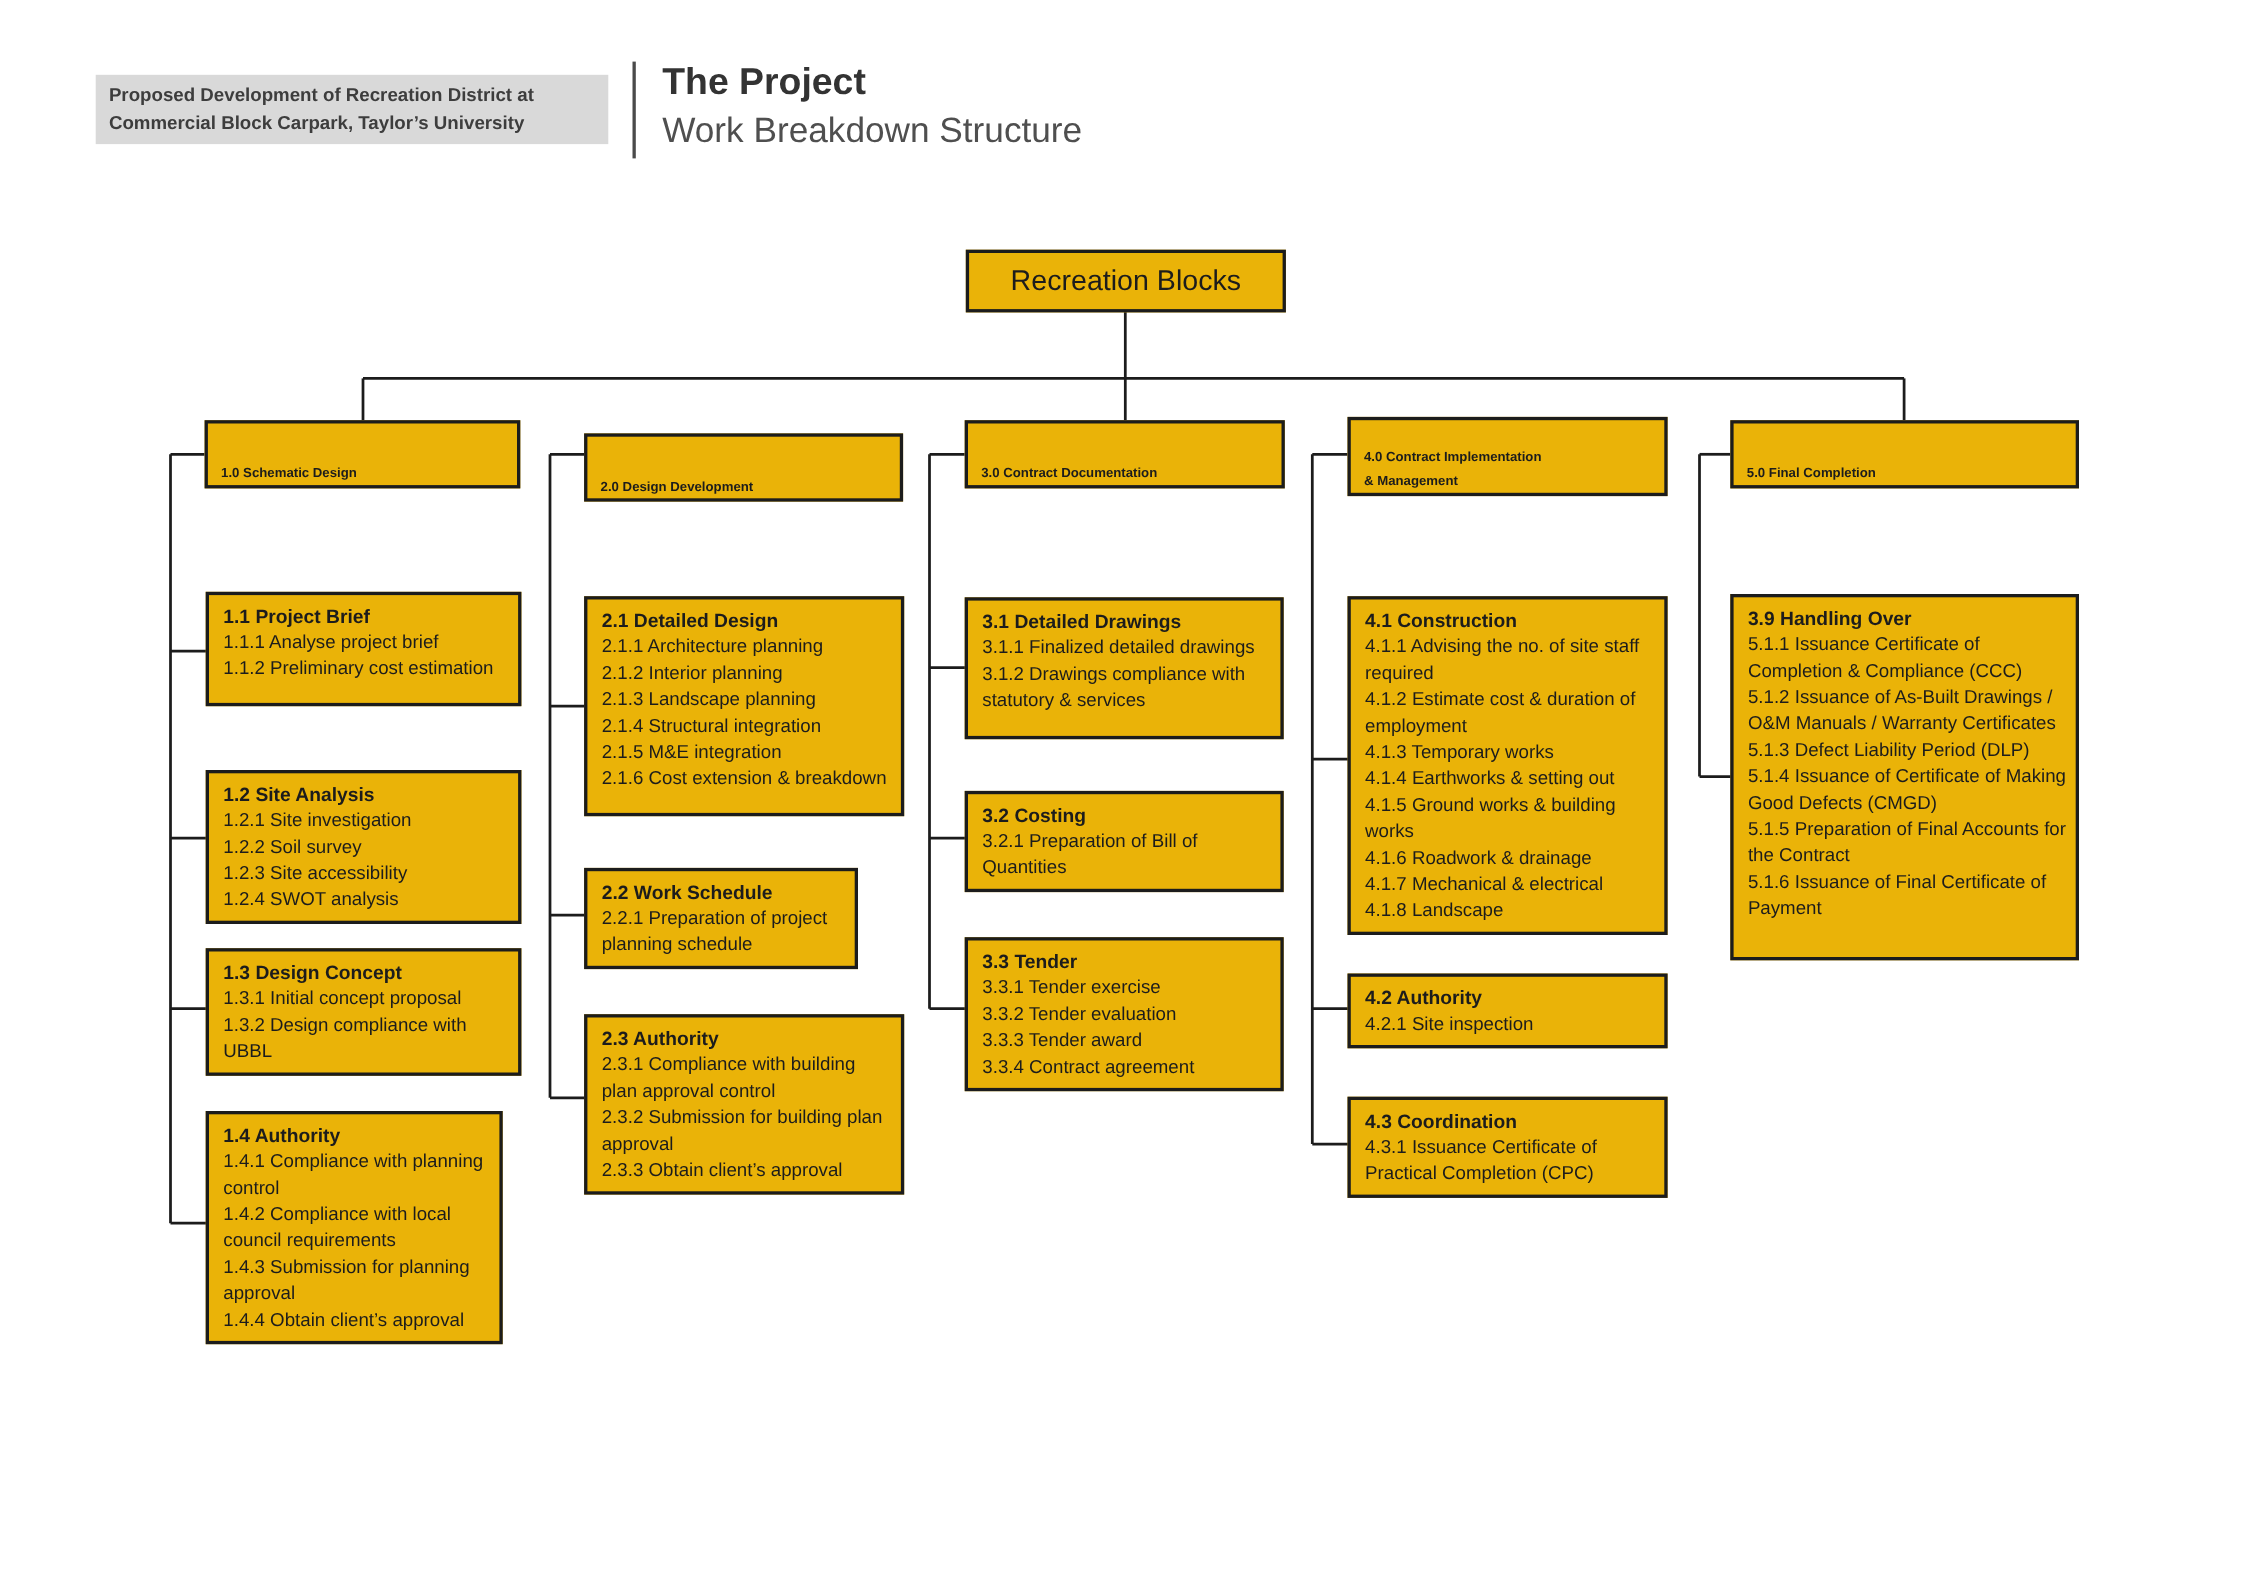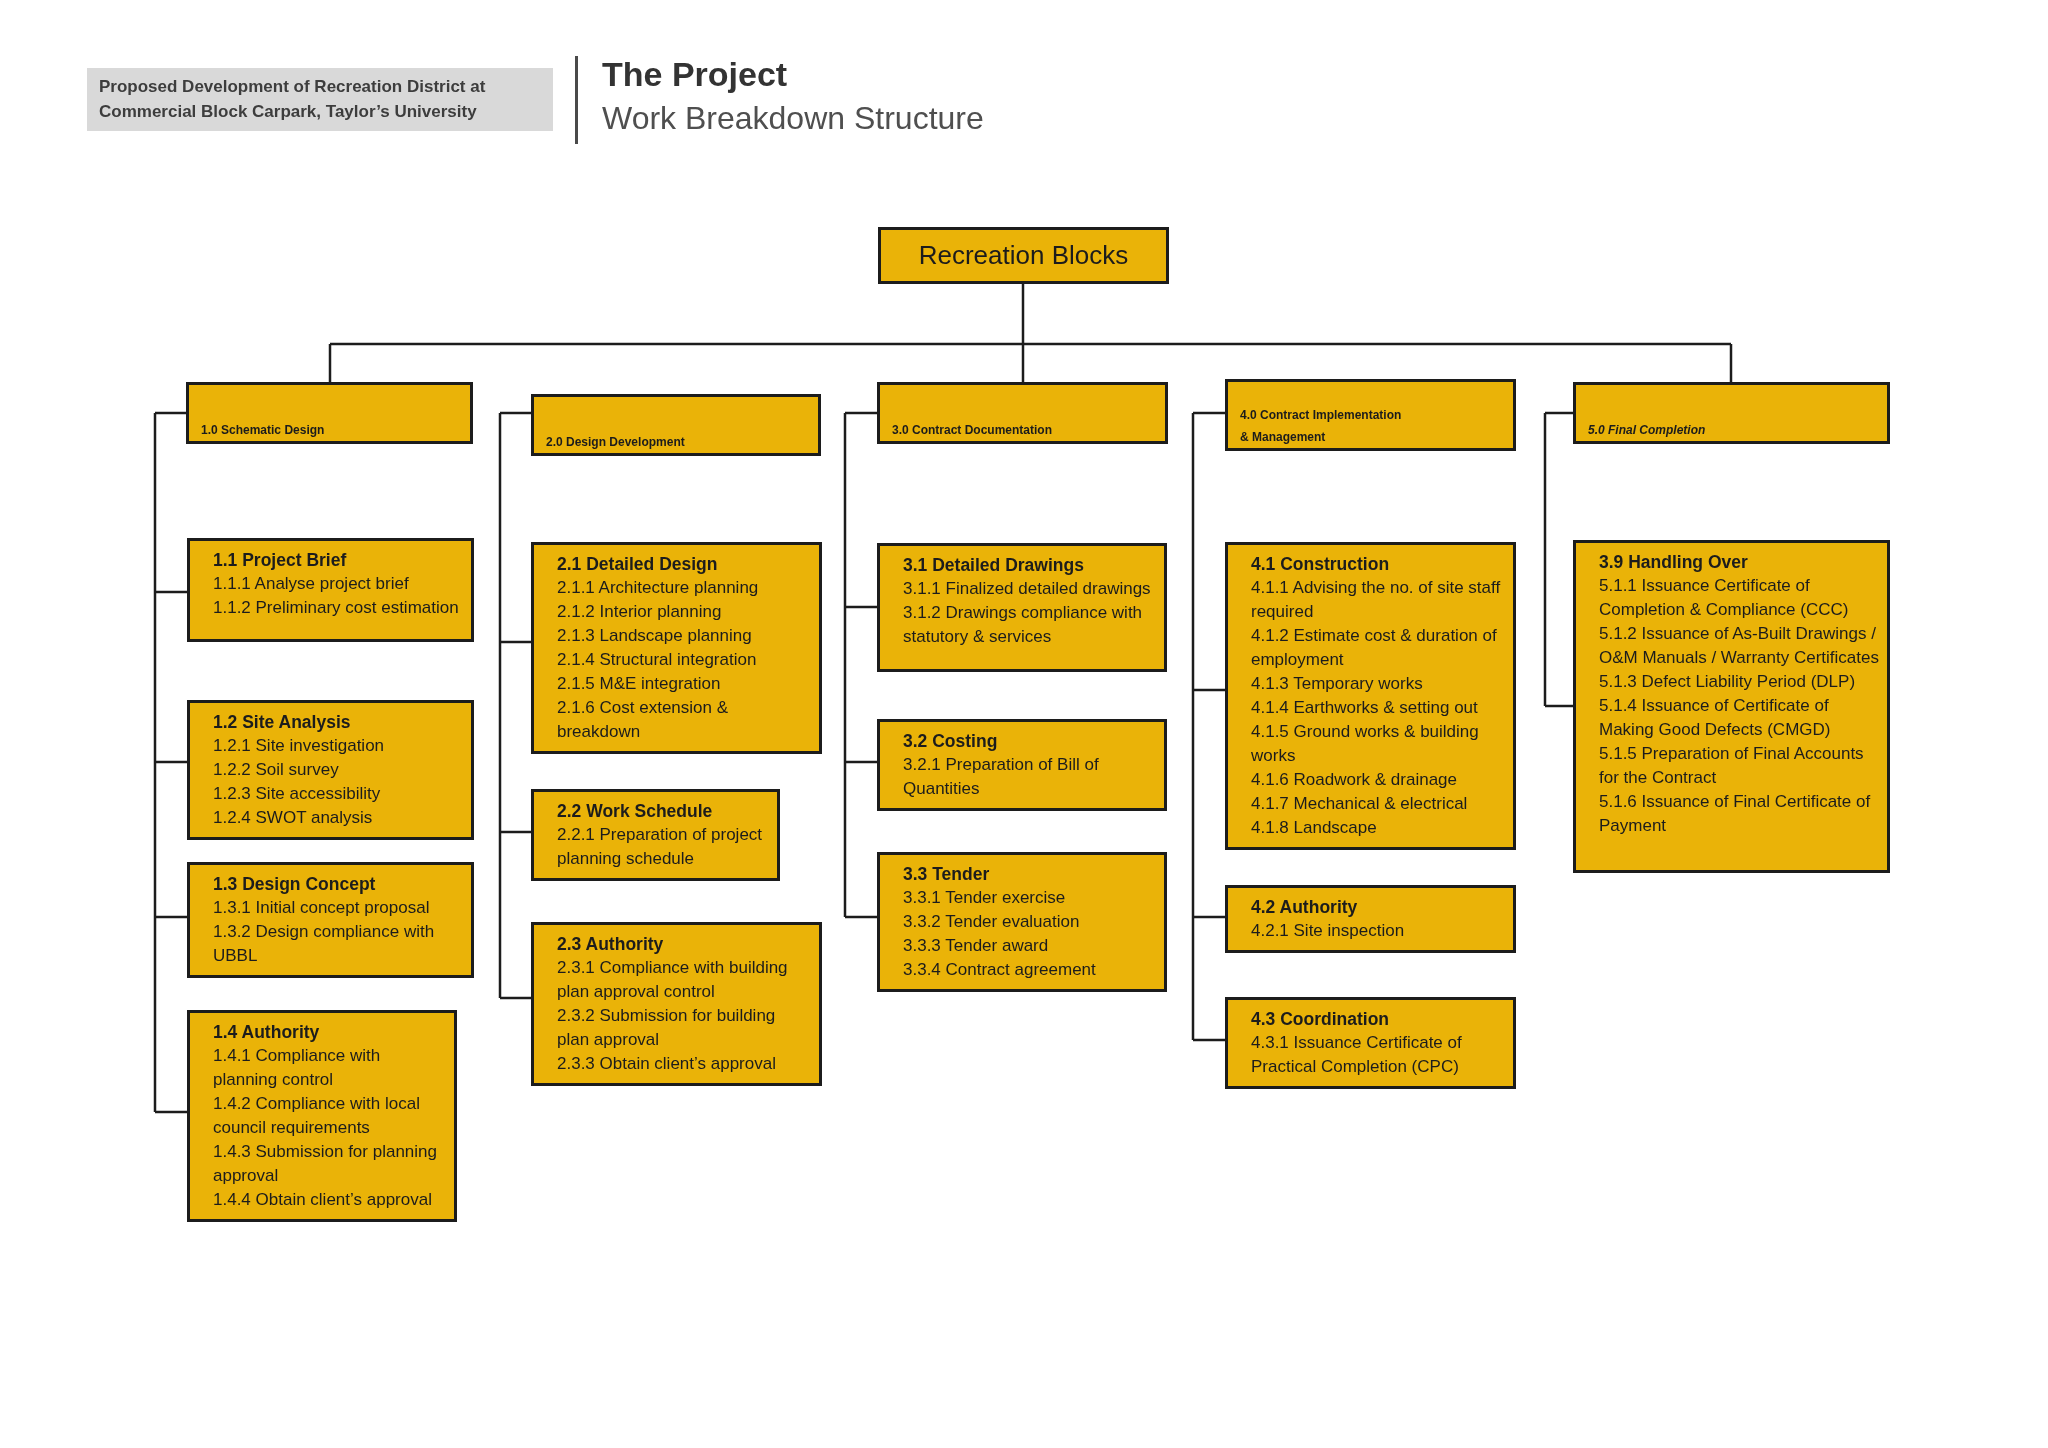--- a/index.html
+++ b/index.html
@@ -13,21 +13,21 @@
   .hdr-divider{position:absolute;left:575px;top:56px;width:3px;height:88px;background:#4a4a4a;}
   .diagram-title{position:absolute;left:602px;top:55px;font-size:34px;font-weight:bold;color:#333;}
   .diagram-subtitle{position:absolute;left:602px;top:100px;font-size:32px;font-weight:normal;color:#4f4f4f;}
 
   
   .node{position:absolute;background:#eab308;border:3px solid #1c1c1c;box-sizing:border-box;}
   .root-node{display:flex;align-items:center;justify-content:center;font-size:26px;color:#1c1c1c;}
   .col-header{display:flex;align-items:flex-end;font-size:12px;font-weight:bold;color:#1c1c1c;
     padding:0 10px 0 12px;}
   .col-header span{white-space:pre-line;line-height:22px;}
-  .wbs-box{font-size:17px;line-height:24px;color:#1c1c1c;padding:7px 8px 7px 23px;}
+  .wbs-box{font-size:17px;line-height:24px;color:#1c1c1c;padding:7px 8px 7px 13px;}
   .wbs-box .bx-title{font-weight:bold;font-size:17.5px;}
 
   svg.connectors{position:absolute;left:0;top:0;width:2048px;height:1448px;}
   svg.connectors path{stroke:#1c1c1c;stroke-width:2.5;fill:none;}
 </style>
 </head>
 <body>
 
 <div id="canvas">
 
@@ -85,21 +85,21 @@
   <div class="node col-header" style="left:531px;top:382px;width:290px;min-height:62px;margin-top:12px;">
     <span>2.0 Design Development</span>
   </div>
   <div class="node col-header" style="left:877px;top:382px;width:291px;min-height:62px;">
     <span>3.0 Contract Documentation</span>
   </div>
   <div class="node col-header" style="left:1225px;top:379px;width:291px;min-height:72px;">
     <span>4.0 Contract Implementation
 &amp; Management</span>
   </div>
-  <div class="node col-header" style="left:1573px;top:382px;width:317px;min-height:62px;font-style:italic;">
+  <div class="node col-header" style="left:1573px;top:382px;width:317px;min-height:62px;">
     <span>5.0 Final Completion</span>
   </div>
 
   <div class="node wbs-box" style="left:187px;top:538px;width:287px;min-height:104px;">
     <div class="bx-title">1.1 Project Brief</div>
     <div>1.1.1 Analyse project brief</div>
     <div>1.1.2 Preliminary cost estimation</div>
   </div>
   <div class="node wbs-box" style="left:187px;top:700px;width:287px;min-height:126px;">
     <div class="bx-title">1.2 Site Analysis</div>

